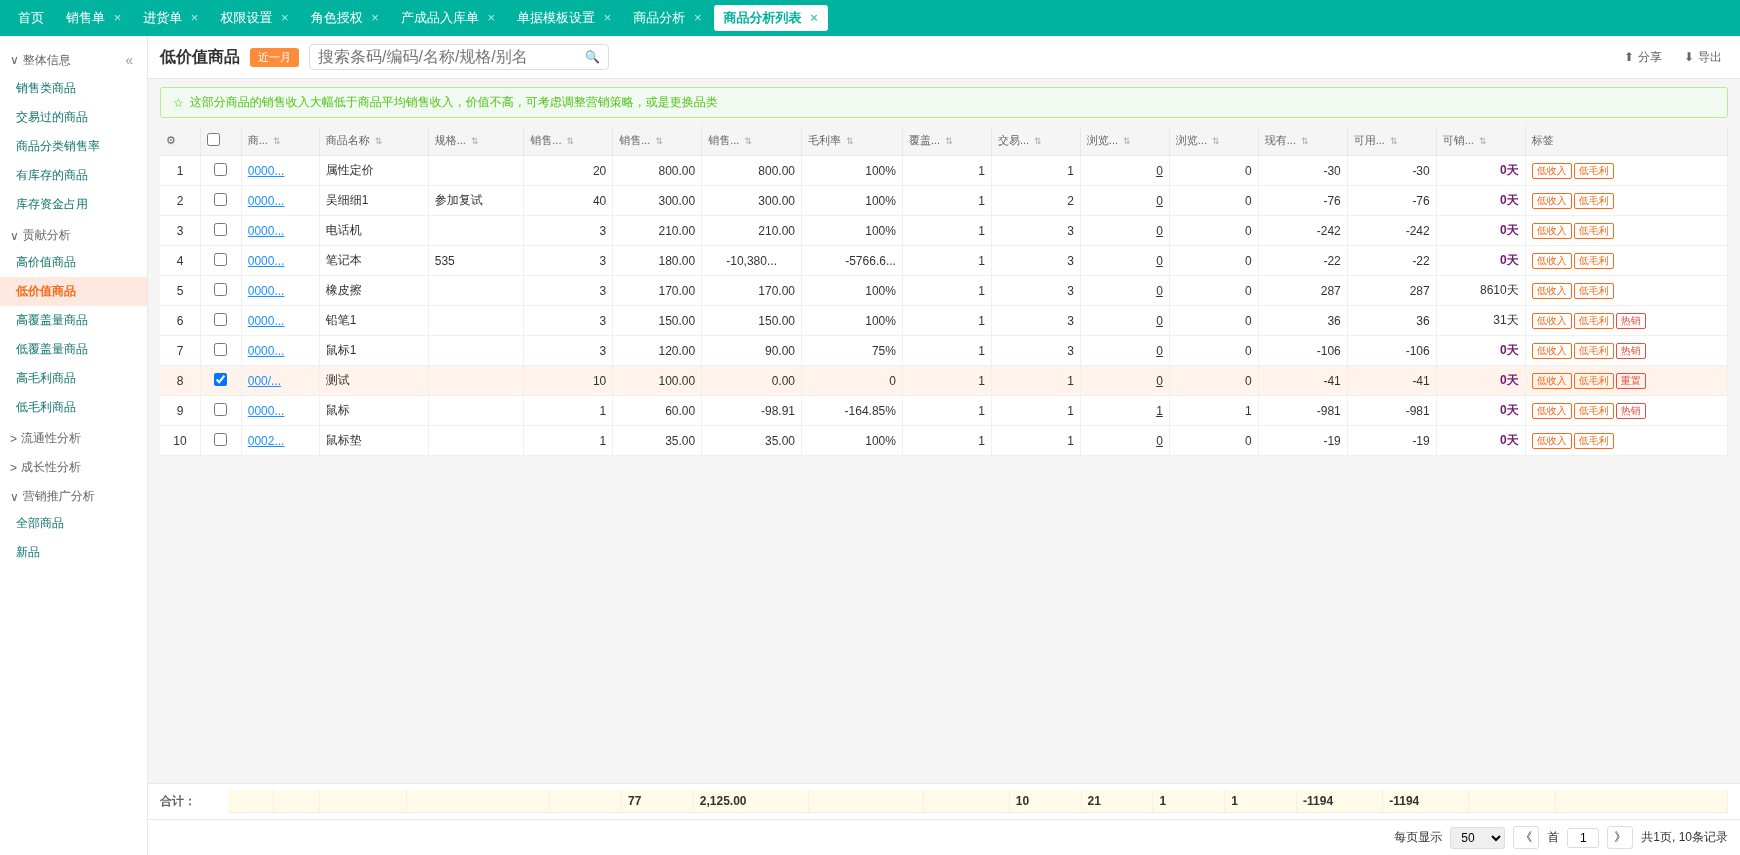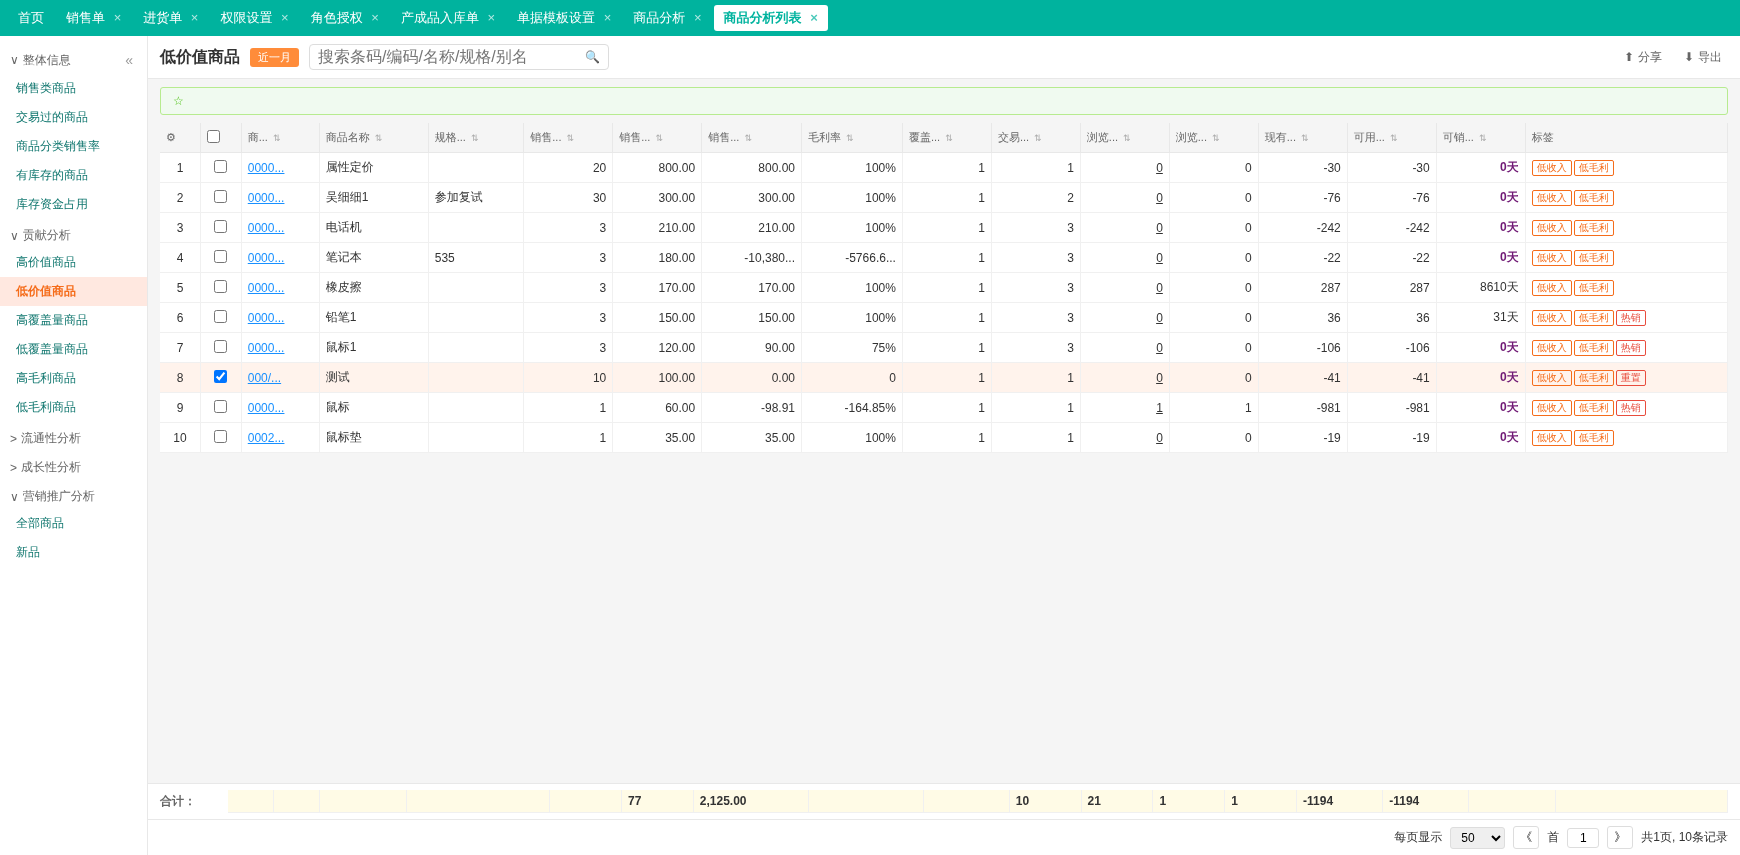--- a/index.html
+++ b/index.html
@@ -307,20 +307,21 @@
         </button>
         <button class="action-btn">
           <span>⬇</span>
           <span>导出</span>
         </button>
       </div>
     </div>
 
     <div class="alert-bar">
       <span>☆</span>
+      <span>这部分商品的销售收入大幅低于商品平均销售收入，价值不高，可考虑调整营销策略，或是更换品类</span>
     </div>
 
     <div class="table-container">
       <table>
         <thead>
           <tr>
             <th>⚙</th>
             <th><input type="checkbox" style=""></th>
             <th>商... <span class="sort-arrows">⇅</span></th>
             <th>商品名称 <span class="sort-arrows">⇅</span></th>
@@ -363,21 +364,21 @@
     <td><span class="tag tag-orange">低收入</span><span class="tag tag-orange">低毛利</span></td>
   </tr>
             <tr>
     <td style="text-align:center;">2</td>
     <td class="checkbox-cell">
       <input type="checkbox" style="">
     </td>
     <td style="color:#1890ff; cursor:pointer; text-decoration:underline;">0000...</td>
     <td>吴细细1</td>
     <td>参加复试</td>
-    <td style="text-align:right;">30</td>
+    <td style="text-align:right;">40</td>
     <td style="text-align:right;">300.00</td>
     <td style="text-align:right;">300.00</td>
     <td style="text-align:right;">100%</td>
     <td style="text-align:right;">1</td>
     <td style="text-align:right;">2</td>
     <td style="text-align:right; text-decoration:underline; cursor:pointer;">0</td>
     <td style="text-align:right;">0</td>
     <td style="text-align:right;">-76</td>
     <td style="text-align:right;">-76</td>
     <td style="text-align:right;" class="days-orange">0天</td>
@@ -407,21 +408,21 @@
             <tr>
     <td style="text-align:center;">4</td>
     <td class="checkbox-cell">
       <input type="checkbox" style="">
     </td>
     <td style="color:#1890ff; cursor:pointer; text-decoration:underline;">0000...</td>
     <td>笔记本</td>
     <td>535</td>
     <td style="text-align:right;">3</td>
     <td style="text-align:right;">180.00</td>
-    <td style="text-align:right;">-10,380...</td>
+    <td style="text-align:center;">-10,380...</td>
     <td style="text-align:right;margin-top:45px;">-5766.6...</td>
     <td style="text-align:right;">1</td>
     <td style="text-align:right;">3</td>
     <td style="text-align:right; text-decoration:underline; cursor:pointer;">0</td>
     <td style="text-align:right;">0</td>
     <td style="text-align:right;">-22</td>
     <td style="text-align:right;">-22</td>
     <td style="text-align:right;" class="days-orange">0天</td>
     <td><span class="tag tag-orange">低收入</span><span class="tag tag-orange">低毛利</span></td>
   </tr>

